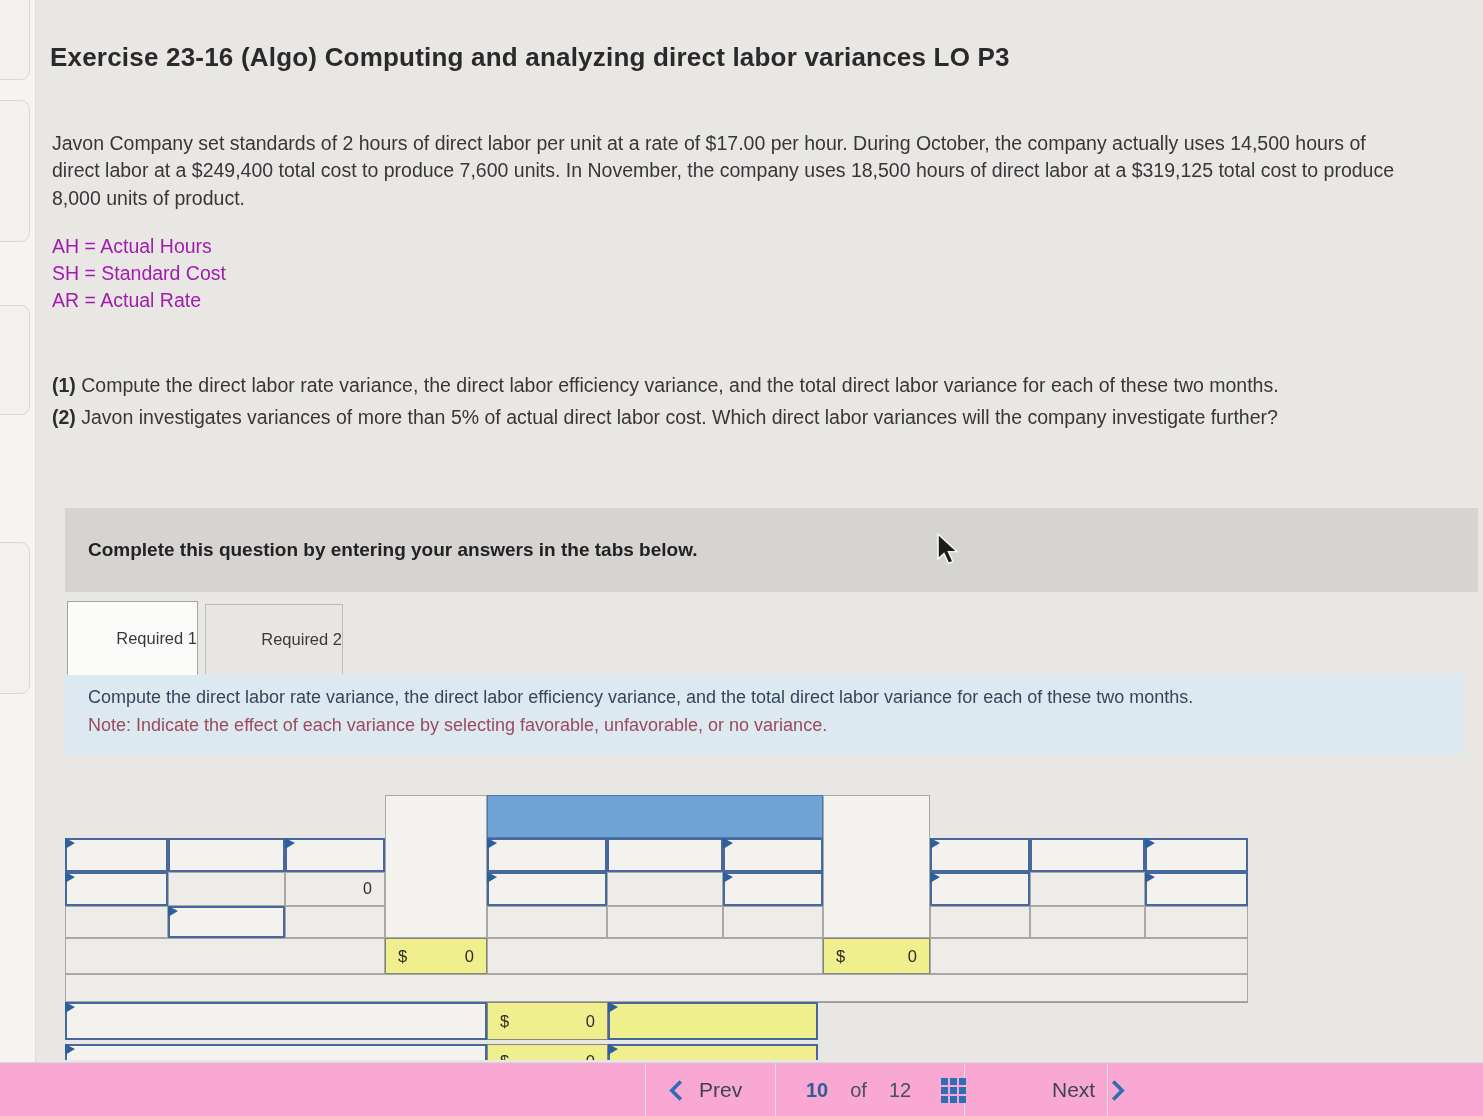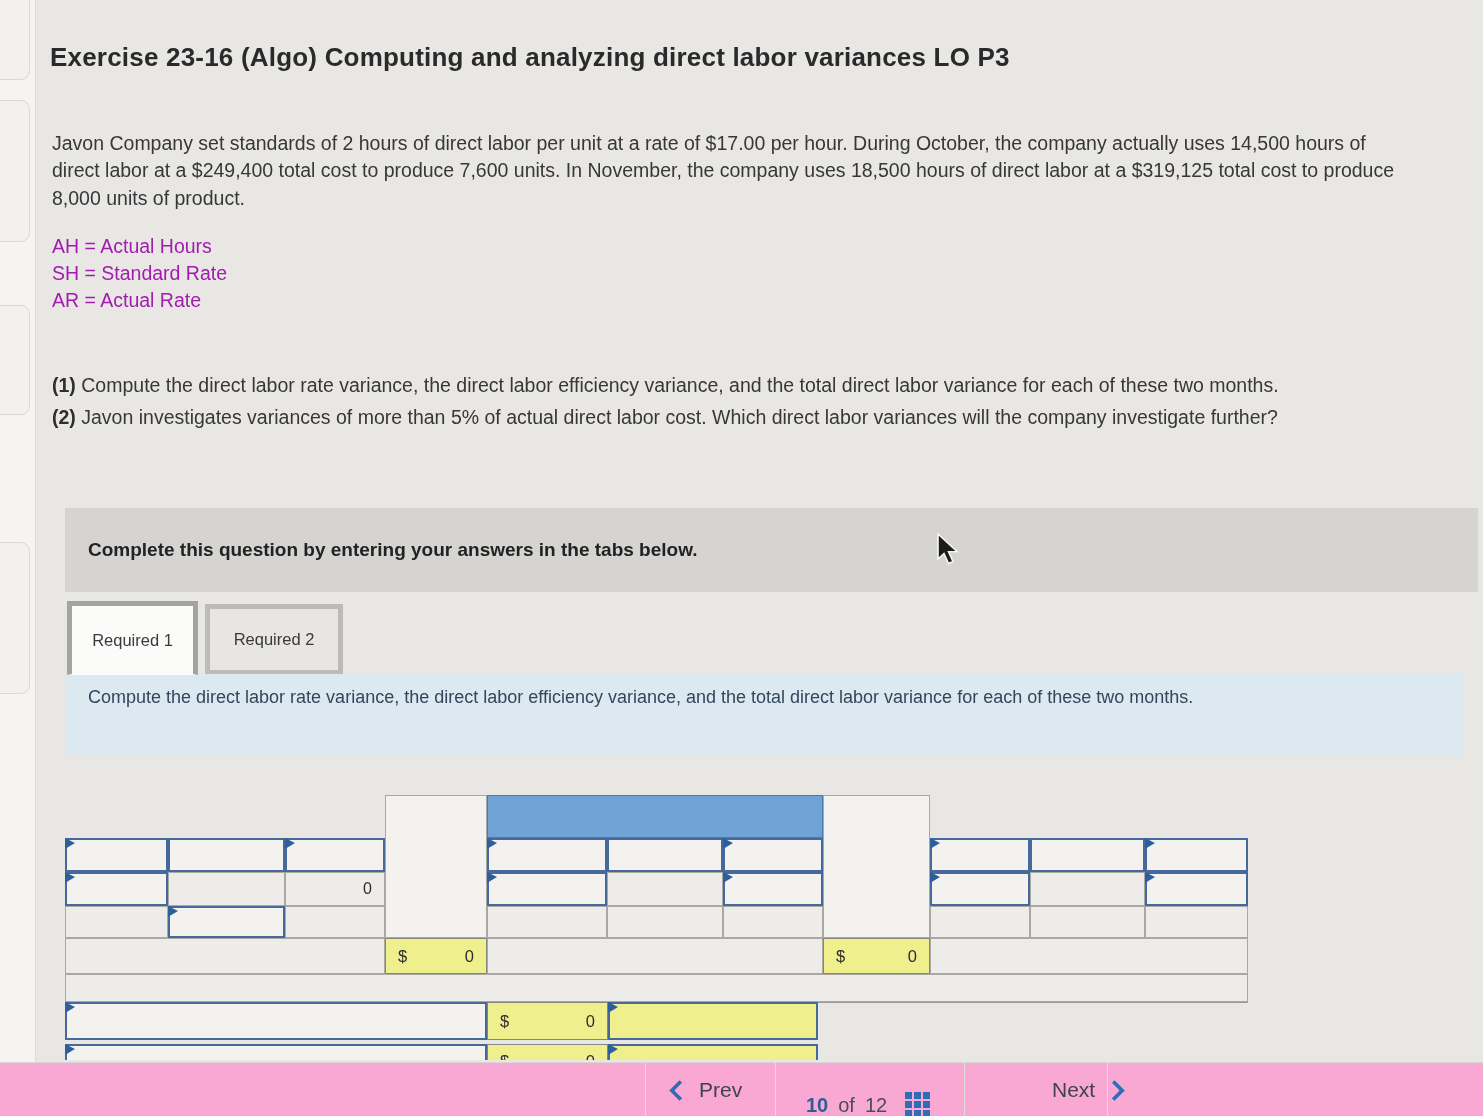--- a/index.html
+++ b/index.html
@@ -18,21 +18,21 @@
   .title{left:50px;top:42px;width:1200px;font-size:26px;font-weight:bold;color:#2a2a2d;letter-spacing:.2px;}
   .para{left:52px;top:130px;width:1365px;font-size:19.5px;line-height:1.4;color:#37373b;}
   .defs{left:52px;top:233px;width:600px;font-size:19.5px;line-height:1.38;color:#a21caf;}
   .questions{left:52px;top:372px;width:1400px;font-size:19.5px;line-height:1.35;color:#37373b;}
   .questions p{margin:0 0 6px 0;}
   .qlabel{font-weight:bold;color:#2e2e32;}
 
   .gray-bar{left:65px;top:508px;width:1413px;height:84px;background:#d5d4d0;display:flex;align-items:center;}
   .gray-bar span{margin-left:23px;font-size:19px;font-weight:bold;color:#222226;}
 
-  .tab{border:5px solid #a3a3a3;display:flex;align-items:center;justify-content:center;font-size:16.5px;color:#3a3a3e;cursor:pointer;}
+  .tab{border:1px solid #a3a3a3;display:flex;align-items:center;justify-content:flex-end;font-size:16.5px;color:#3a3a3e;cursor:pointer;}
   .tab1{left:67px;top:601px;width:131px;height:74px;background:#fbfbf9;z-index:3;border-bottom:1px solid #fbfbf9;}
   .tab2{left:205px;top:604px;width:138px;height:71px;background:#e7e6e2;border-color:#bcbbb7;}
 
   .blue-bar{left:65px;top:674px;width:1398px;height:81px;background:#dde9f1;z-index:1;}
   .blue-bar .l1{position:absolute;left:23px;top:13px;font-size:18px;color:#33475b;}
   .blue-bar .l2{position:absolute;left:23px;top:41px;font-size:18px;color:#9c4a5c;}
 
   
   .vtable{left:65px;top:762px;width:1183px;height:298px;overflow:hidden;}
   .vt{position:absolute;box-sizing:border-box;}
@@ -46,62 +46,63 @@
   .yinput{background:#f0ef8e;border:2px solid #47689c;}
   .thinline{border-top:1px solid #9b9a96;}
 
   
   .navbar{left:0;top:1062px;width:1483px;height:54px;background:#f9a8d4;border-top:1px solid #d8d7d3;}
   .navdiv{position:absolute;top:0;width:1px;height:54px;background:#dededa;}
   .navbtn{position:absolute;top:0;height:54px;display:flex;align-items:center;gap:12px;font-size:21px;color:#3f444b;cursor:pointer;}
   .chev{width:11px;height:11px;border-left:4px solid #2f6db5;border-bottom:4px solid #2f6db5;border-radius:1px;}
   .chev.left{transform:rotate(45deg);}
   .chev.right{transform:rotate(225deg);}
-  .pagegrp{position:absolute;top:0;height:54px;display:flex;align-items:flex-end;gap:10px;font-size:20px;color:#4a4f56;}
+  .pagegrp{position:absolute;top:0;height:54px;display:flex;align-items:center;gap:22px;font-size:20px;color:#4a4f56;}
   .pagegrp .cur{font-weight:bold;color:#2f5d96;}
   .gridicon{display:inline-grid;grid-template-columns:repeat(3,7px);grid-template-rows:repeat(3,7px);gap:2px;margin-left:8px;cursor:pointer;}
   .gridicon i{background:#2f6db5;display:block;}
 
   .cursor-svg{position:absolute;left:936px;top:533px;z-index:9;}
 </style>
 </head>
 <body>
 
 <div class="abs left-strip">
   <div class="panel-edge" style="top:-30px;height:108px;"></div>
   <div class="panel-edge" style="top:100px;height:140px;"></div>
   <div class="panel-edge" style="top:305px;height:108px;"></div>
   <div class="panel-edge" style="top:542px;height:150px;"></div>
 </div>
 
 <div class="abs title">Exercise 23-16 (Algo) Computing and analyzing direct labor variances LO P3</div>
 <div class="abs para">Javon Company set standards of 2 hours of direct labor per unit at a rate of $17.00 per hour. During October, the company actually uses 14,500 hours of direct labor at a $249,400 total cost to produce 7,600 units. In November, the company uses 18,500 hours of direct labor at a $319,125 total cost to produce 8,000 units of product.</div>
 <div class="abs defs">
   <div>AH = Actual Hours</div>
-  <div>SH = Standard Rate</div>
+  <div>SH = Standard Cost</div>
   <div>AR = Actual Rate</div>
 </div>
 <div class="abs questions">
   <p><span class="qlabel">(1)</span> <span>Compute the direct labor rate variance, the direct labor efficiency variance, and the total direct labor variance for each of these two months.</span></p>
   <p><span class="qlabel">(2)</span> <span>Javon investigates variances of more than 5% of actual direct labor cost. Which direct labor variances will the company investigate further?</span></p>
 </div>
 
 <div class="abs gray-bar">
   <span>Complete this question by entering your answers in the tabs below.</span>
 </div>
 
 <div class="abs tab tab1">
   <span>Required 1</span>
 </div>
 <div class="abs tab tab2">
   <span>Required 2</span>
 </div>
 
 <div class="abs blue-bar">
   <div class="l1">Compute the direct labor rate variance, the direct labor efficiency variance, and the total direct labor variance for each of these two months.</div>
+  <div class="l2"><span>Note:</span> <span>Indicate the effect of each variance by selecting favorable, unfavorable, or no variance.</span></div>
 </div>
 
 <div class="abs vtable">
 
   <div class="vt gapcell" style="left:320px;top:33px;width:102px;height:143px;"></div>
   <div class="vt bluehdr" style="left:422px;top:33px;width:336px;height:43px;"></div>
   <div class="vt gapcell" style="left:758px;top:33px;width:107px;height:143px;"></div>
   <div class="vt bluehdr" style="left:865px;top:33px;width:318px;height:43px;margin-top:48px;">
     <span>Standard Cost</span>
   </div>

